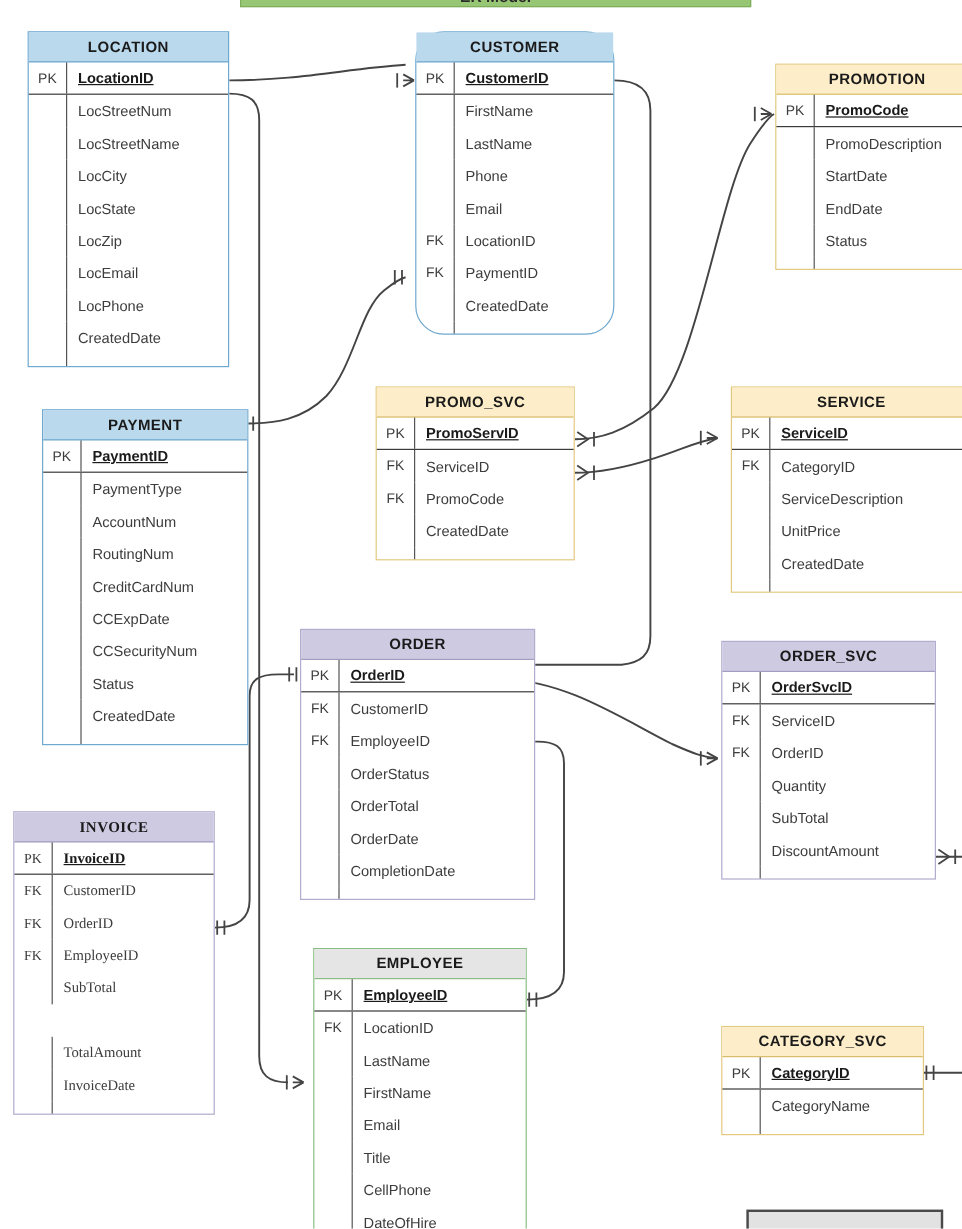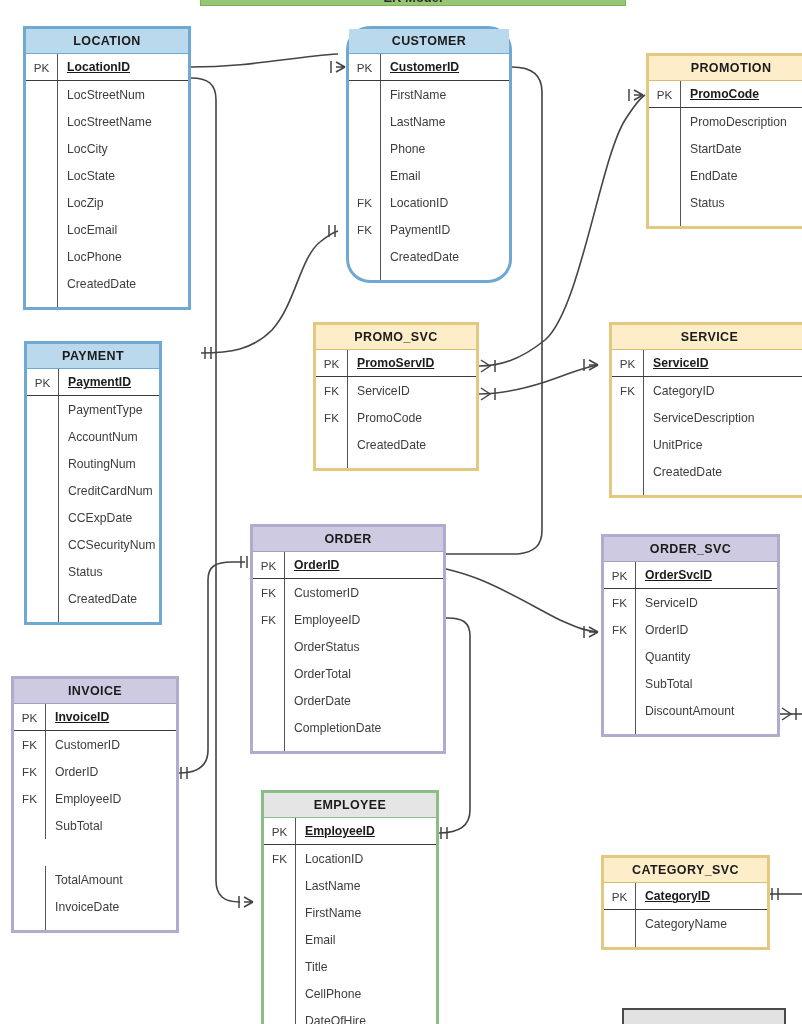--- a/index.html
+++ b/index.html
@@ -23,21 +23,21 @@
     left: 0; top: 0;
     width: 802px;
     height: 1024px;
     pointer-events: none;
     z-index: 1;
   }
   .entity {
     position: absolute;
     box-sizing: border-box;
     background: #ffffff;
-    border: 3px solid #000000;
+    border: 1px solid #000000;
     z-index: 2;
   }
   .entity .ehead {
     box-sizing: border-box;
     text-align: center;
     font-weight: bold;
     font-size: 12.5px;
     letter-spacing: 0.4px;
     color: #1a1a1a;
     padding: 5px 2px 5px 2px;
@@ -341,21 +341,21 @@
           <div class="acol">
             <span class="attr">Status</span>
           </div>
         </div>
         <div class="erow spacer">
           <div class="kcol"></div>
           <div class="acol"></div>
         </div>
       </div>
     </div>
-    <div class="entity pal-blue" style="left: 24px; top: 341px; width: 138px;">
+    <div class="entity pal-blue" style="left: 35px; top: 341px; width: 172px;">
       <div class="ehead">PAYMENT</div>
       <div class="ebody">
         <div class="erow pkrow">
           <div class="kcol">PK</div>
           <div class="acol">
             <span class="attr">PaymentID</span>
           </div>
         </div>
         <div class="erow">
           <div class="kcol"></div>
@@ -572,21 +572,21 @@
           <div class="acol">
             <span class="attr">DiscountAmount</span>
           </div>
         </div>
         <div class="erow spacer">
           <div class="kcol"></div>
           <div class="acol"></div>
         </div>
       </div>
     </div>
-    <div class="entity pal-purple" style="left: 11px; top: 676px; width: 168px;">
+    <div class="entity pal-purple" style="left: 11px; top: 676px; width: 168px; font-family: Liberation Serif, serif;">
       <div class="ehead">INVOICE</div>
       <div class="ebody">
         <div class="erow pkrow">
           <div class="kcol">PK</div>
           <div class="acol">
             <span class="attr">InvoiceID</span>
           </div>
         </div>
         <div class="erow">
           <div class="kcol">FK</div>

